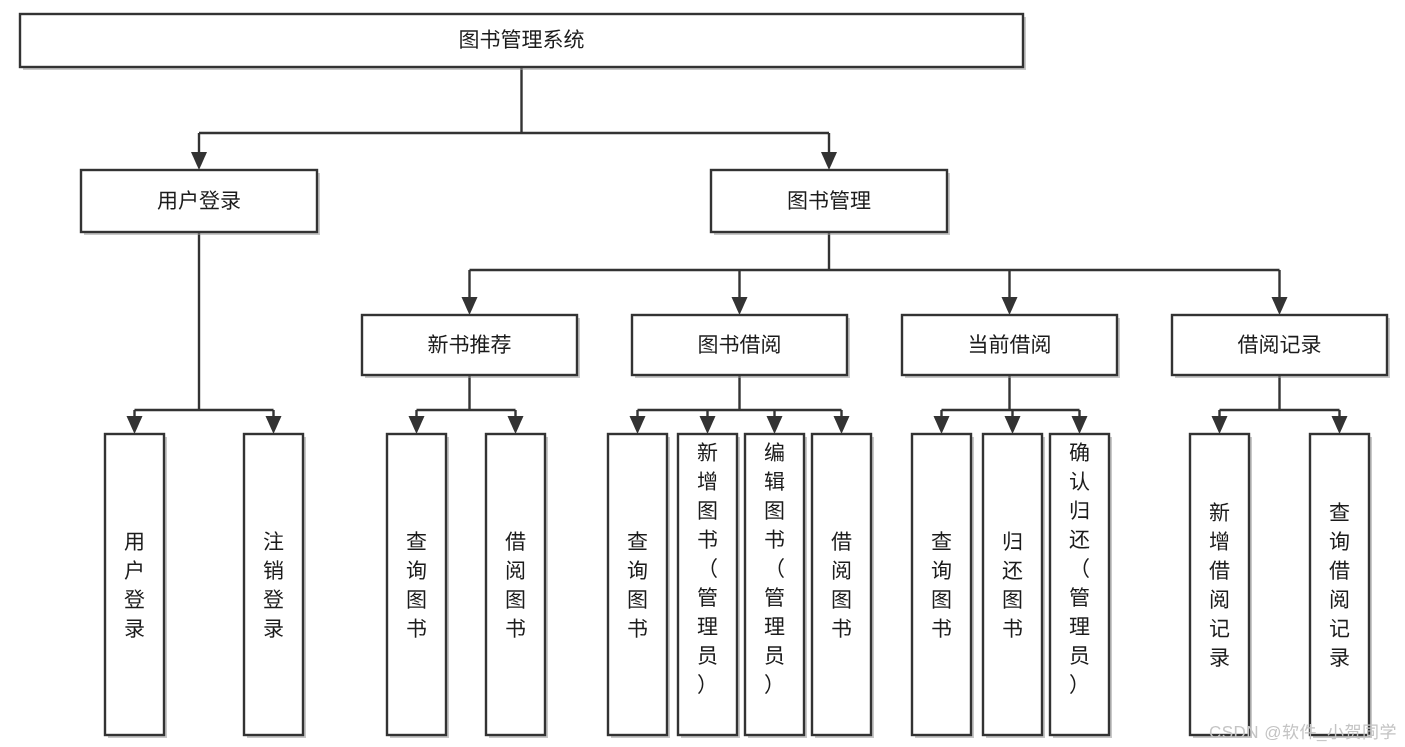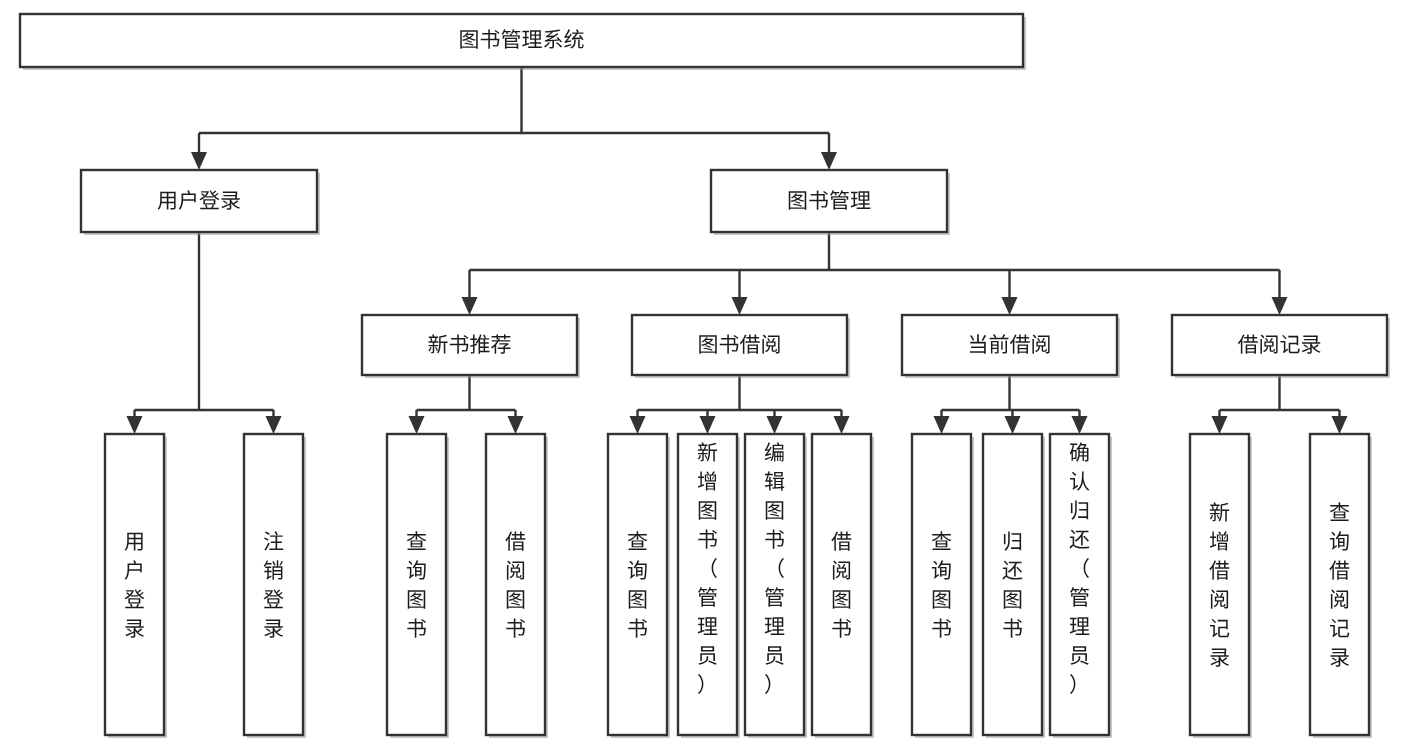--- a/index.html
+++ b/index.html
@@ -226,13 +226,14 @@
           <rect class="node-rect" x="1190" y="434" width="59" height="301"></rect>
           <text class="node-label-v" x="1219.5" y="520.12"><tspan x="1219.5" dy="0">新</tspan><tspan x="1219.5" dy="29">增</tspan><tspan x="1219.5" dy="29">借</tspan><tspan x="1219.5" dy="29">阅</tspan><tspan x="1219.5" dy="29">记</tspan><tspan x="1219.5" dy="29">录</tspan></text>
         </g>
         <g>
           <rect class="node-rect-shadow" x="1313" y="437" width="59" height="301"></rect>
           <rect class="node-rect" x="1310" y="434" width="59" height="301"></rect>
           <text class="node-label-v" x="1339.5" y="520.12"><tspan x="1339.5" dy="0">查</tspan><tspan x="1339.5" dy="29">询</tspan><tspan x="1339.5" dy="29">借</tspan><tspan x="1339.5" dy="29">阅</tspan><tspan x="1339.5" dy="29">记</tspan><tspan x="1339.5" dy="29">录</tspan></text>
         </g>
       </g>
   </svg>
+  <div class="watermark">CSDN @软件_小贺同学</div>
 </div>
 
 </body></html>

